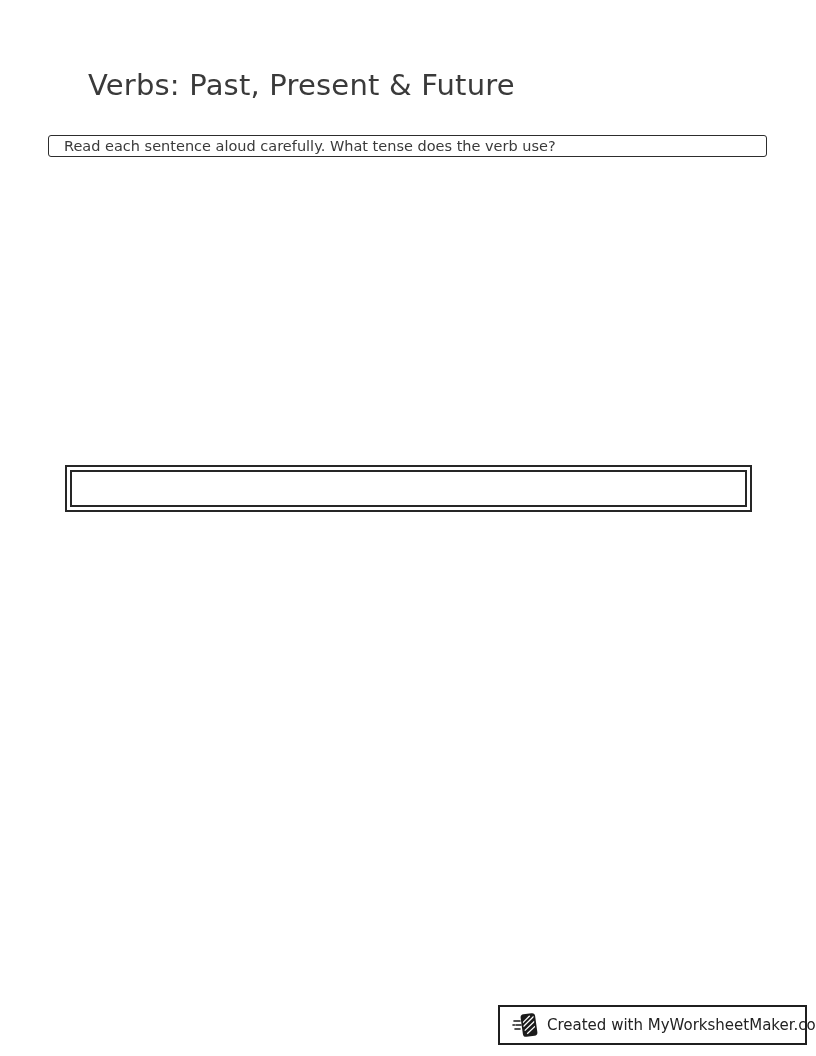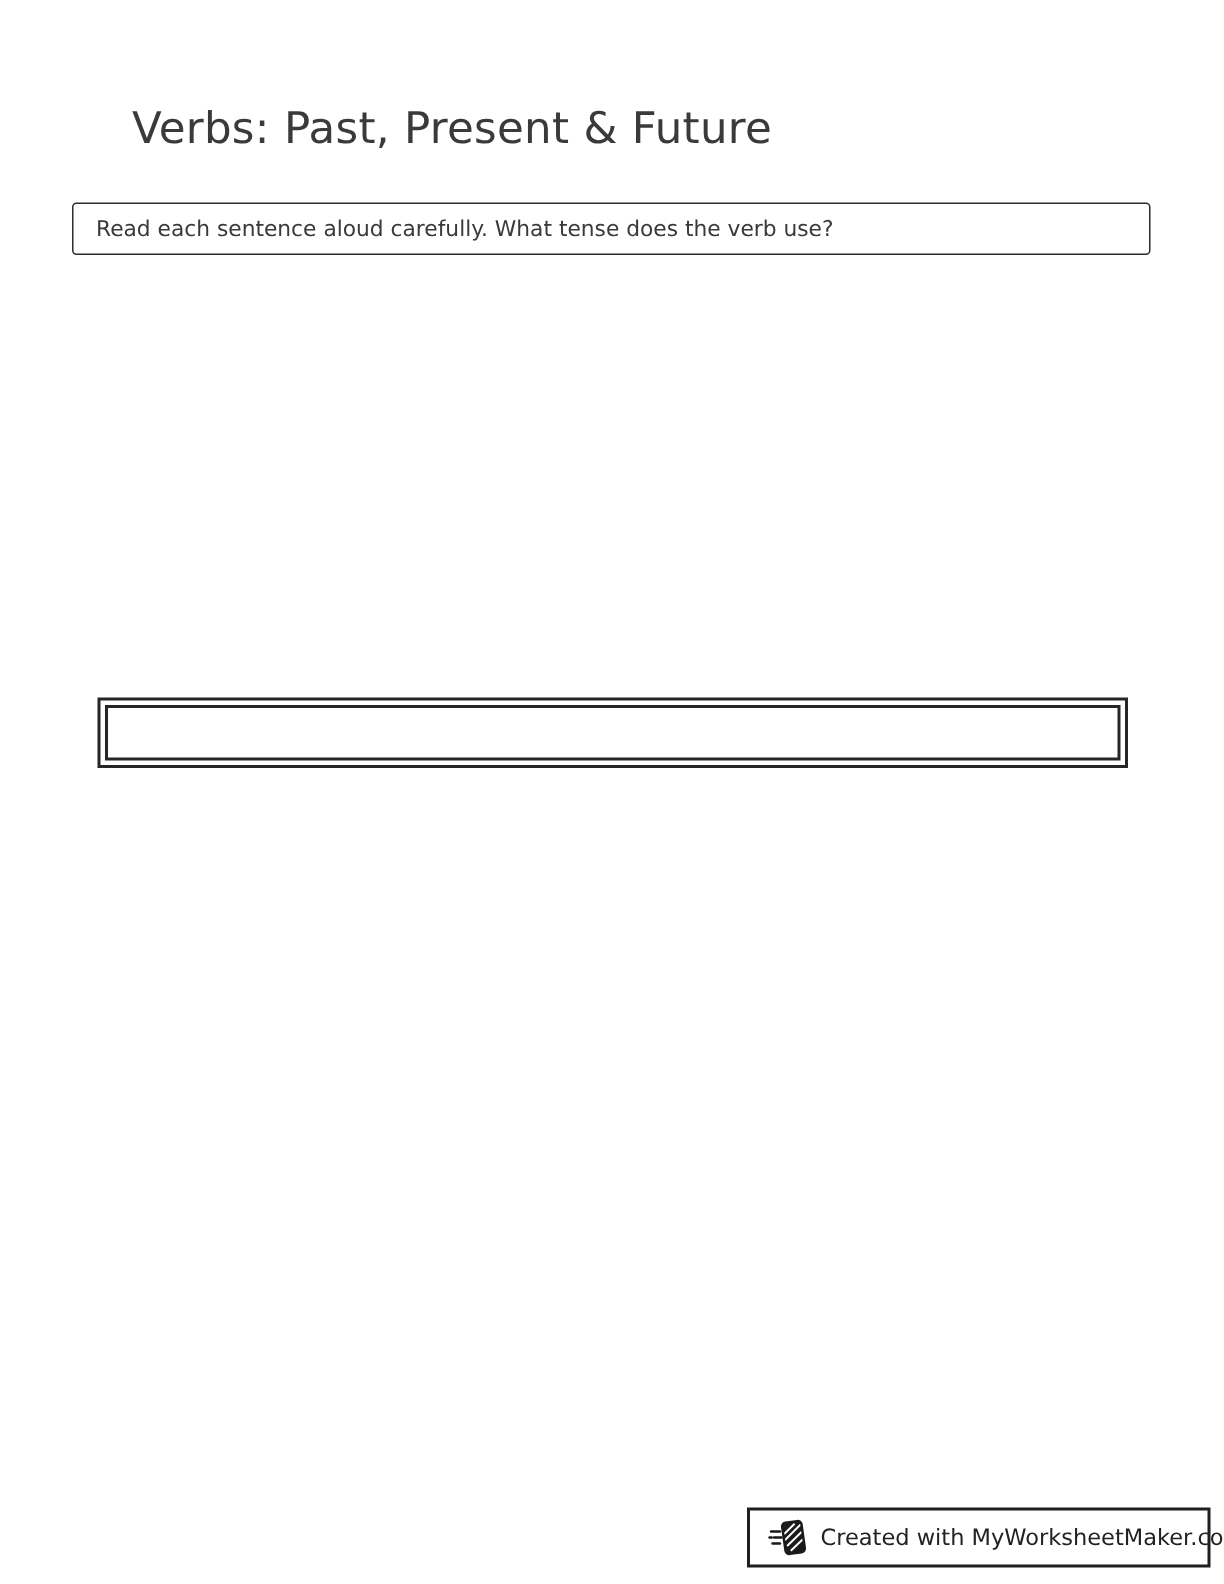--- a/index.html
+++ b/index.html
@@ -25,21 +25,21 @@
     font-weight: 400;
     color: #3a3a3a;
     letter-spacing: 0.2px;
     margin-left: 40px;
   }
   .instruction-box {
     position: absolute;
     left: 48px;
     top: 135px;
     width: 719px;
-    height: 35px;
+    height: 22px;
     border: 1px solid #2d2d2d;
     border-radius: 3px;
     display: flex;
     align-items: center;
     padding: 0 15px;
     background: #ffffff;
   }
   .instruction-text {
     font-size: 14.5px;
     color: #3a3a3a;

